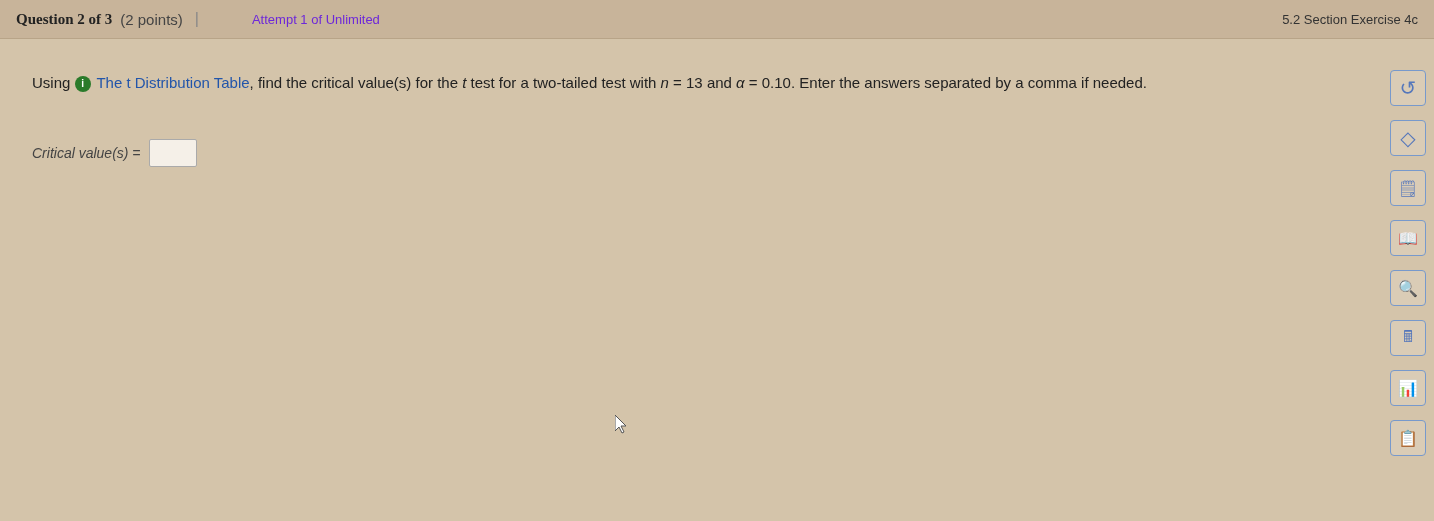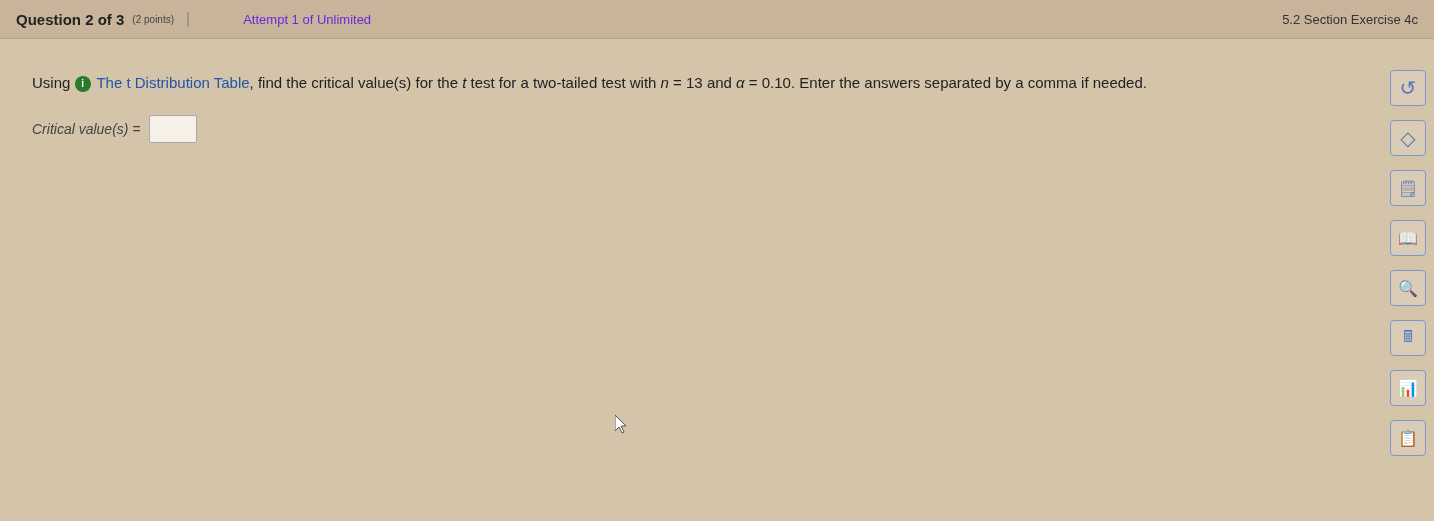--- a/index.html
+++ b/index.html
@@ -32,24 +32,25 @@
     .header-left {
       display: flex;
       align-items: center;
       gap: 8px;
     }
 
     .header-title {
       font-size: 15px;
       font-weight: bold;
       color: #222;
+      font-family: Liberation Serif, serif;
     }
 
     .header-meta {
-      font-size: 10px;
+      font-size: 15px;
       color: #444;
     }
 
     .header-divider {
       color: #888;
       margin: 0 4px;
     }
 
     .header-attempt {
       font-size: 13px;
@@ -89,21 +90,21 @@
       color: white;
       font-size: 10px;
       font-weight: bold;
       text-align: center;
       line-height: 16px;
       margin-right: 2px;
       vertical-align: middle;
     }
 
     .answer-row {
-      margin-top: 20px;
+      margin-top: 44px;
       display: flex;
       align-items: center;
       gap: 8px;
     }
 
     .answer-label {
       font-size: 14px;
       color: #444;
       font-style: italic;
     }

